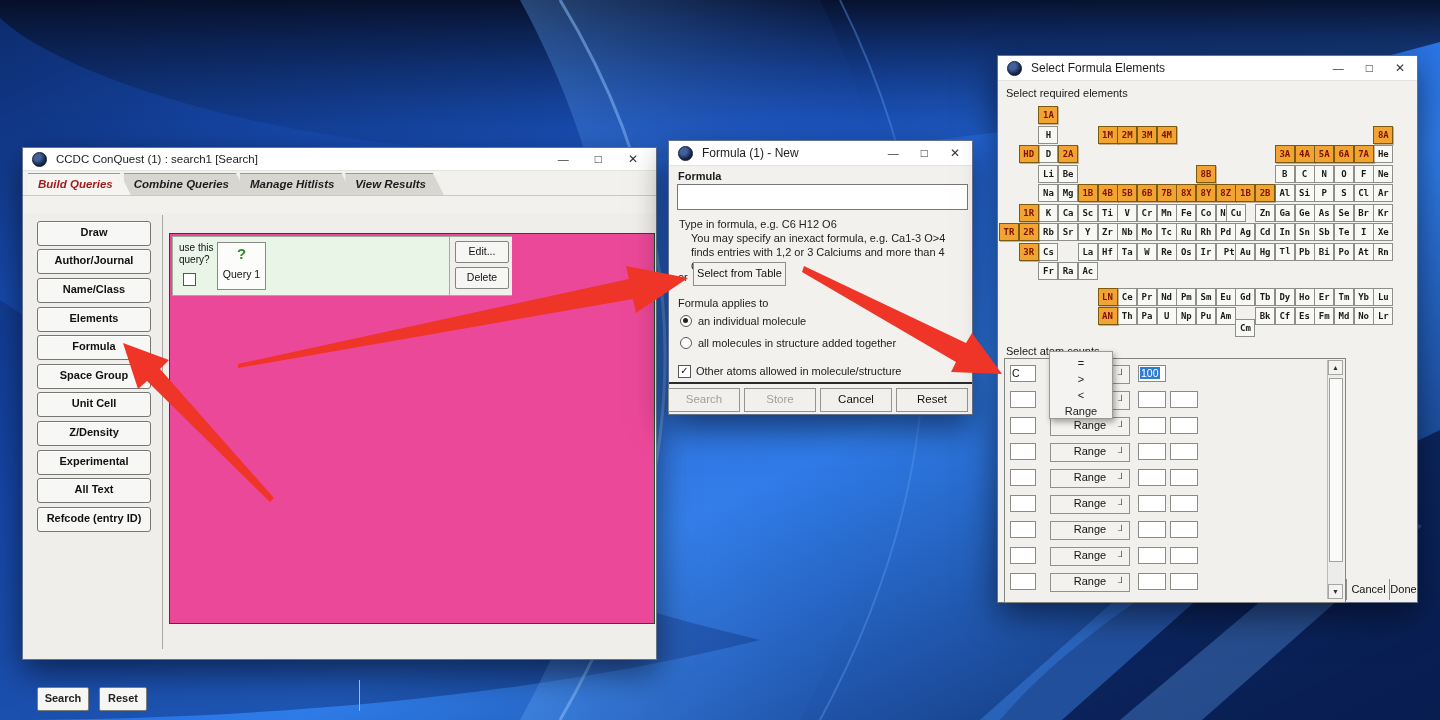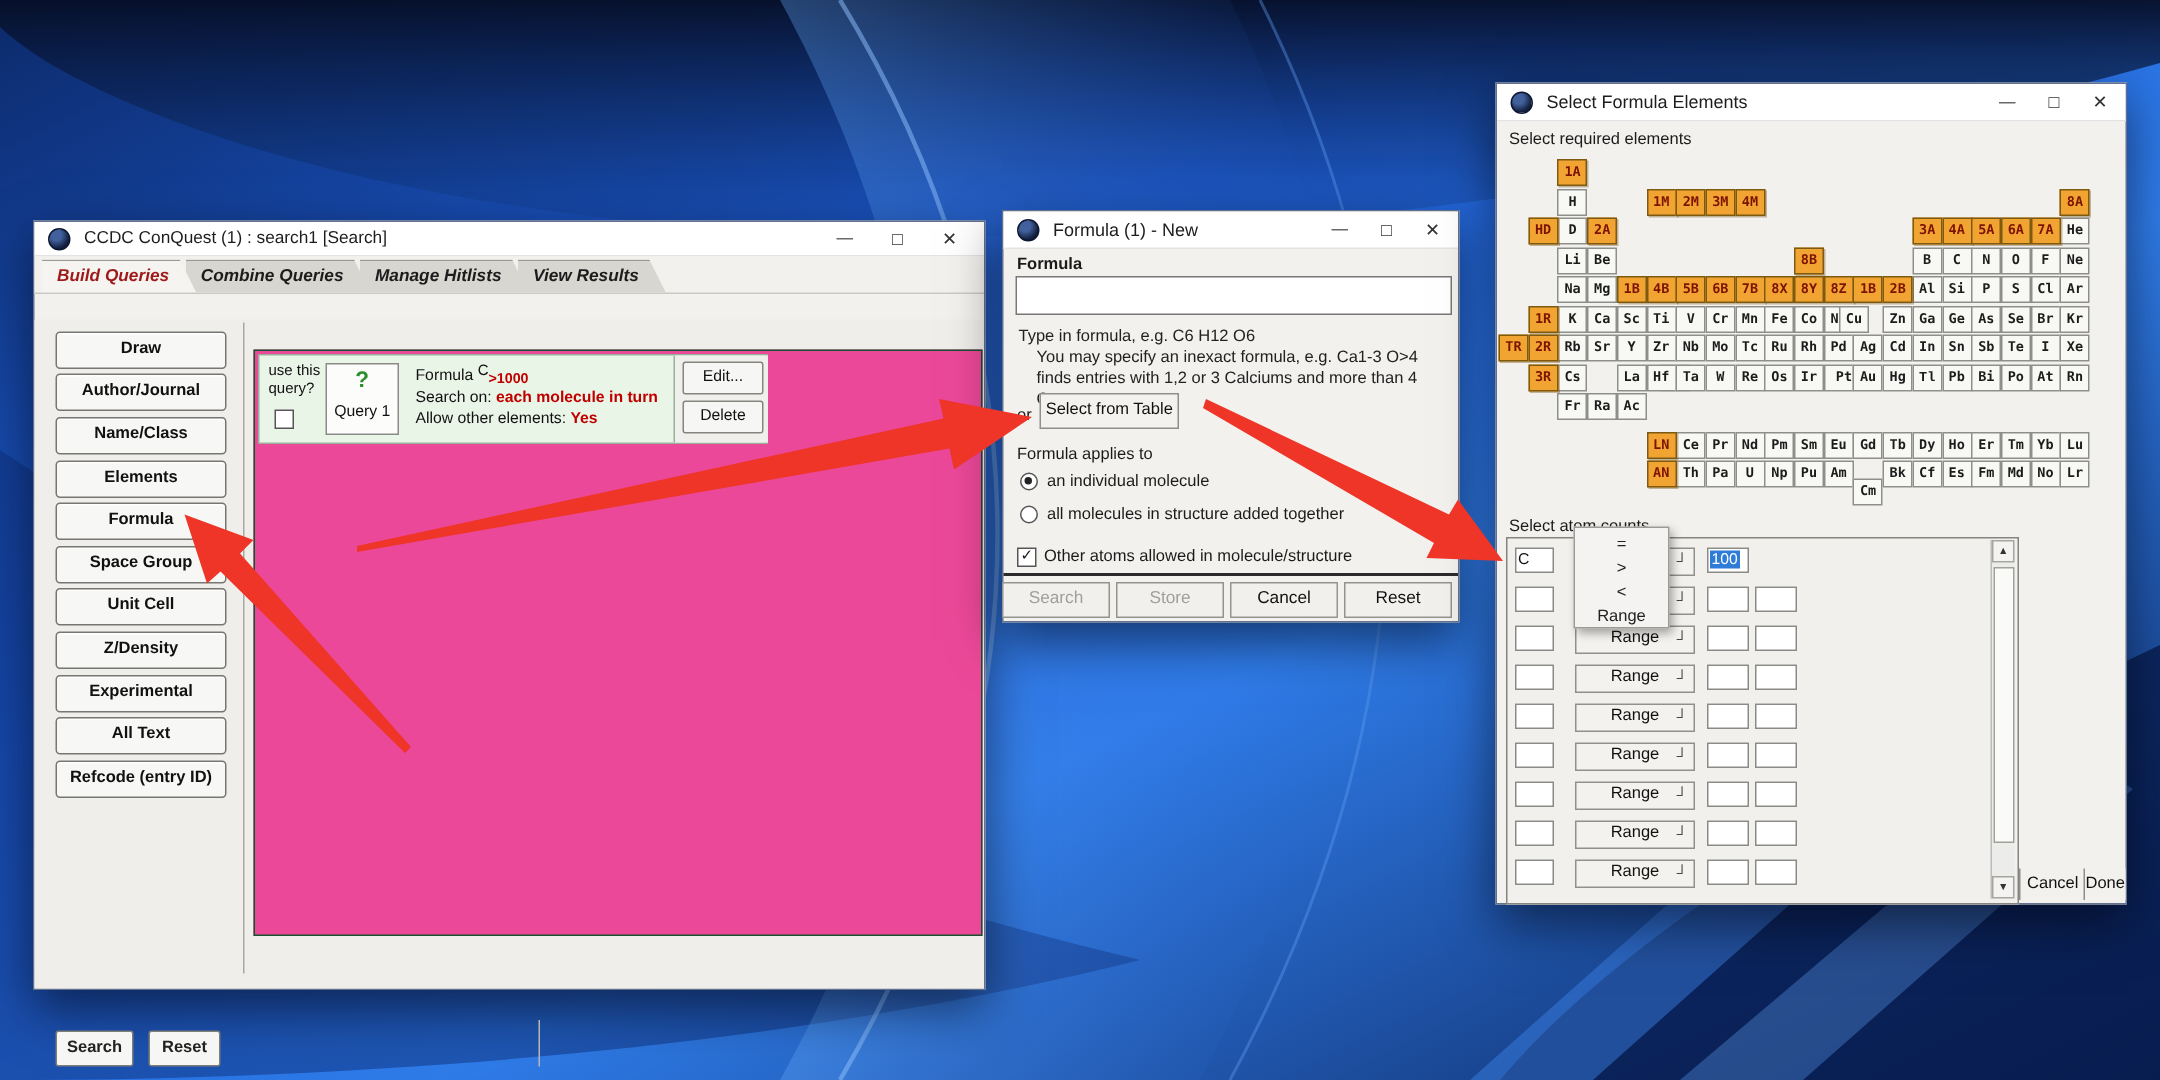--- a/index.html
+++ b/index.html
@@ -156,31 +156,20 @@
       <div class="cq-panel">
         <div class="query-row">
           <div class="uq-text">
             <span>use this</span><br>
             <span>query?</span>
           </div>
           <div class="uq-check"></div>
           <div class="q1-box">
             <span class="q1-icon">?</span>
             <span class="q1-name">Query 1</span>
-          </div>
-          <div class="q-desc">
-            <div>
-              <span>Formula</span>&nbsp;<span class="fx-el">C</span><span class="fx-sub">&gt;1000</span>
-            </div>
-            <div>
-              <span>Search on:</span>&nbsp;<span class="q-red">each molecule in turn</span>
-            </div>
-            <div>
-              <span>Allow other elements:</span>&nbsp;<span class="q-red">Yes</span>
-            </div>
           </div>
           <div class="q-btnzone">
             <div class="q-btn" style="top:4px;">Edit...</div>
             <div class="q-btn" style="top:30px;">Delete</div>
           </div>
         </div>
       </div>
       <div class="cq-status-divider"></div>
       <div class="cq-bottom-btn" style="left:14px;width:50px;">Search</div>
       <div class="cq-bottom-btn" style="left:76px;width:46px;">Reset</div>

